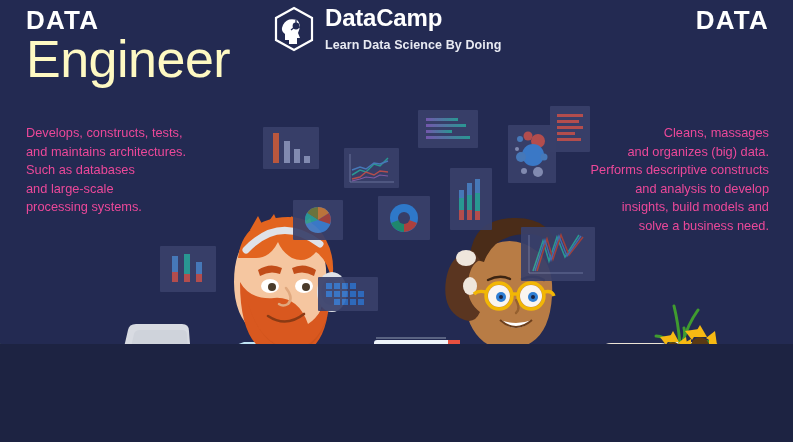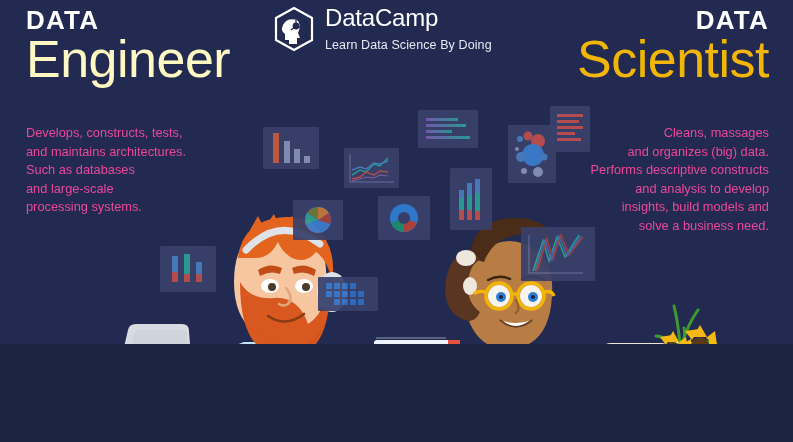--- a/index.html
+++ b/index.html
@@ -18,21 +18,21 @@
     line-height:28px;
   }
   .headline{
     font-size:52px;line-height:54px;font-weight:300;letter-spacing:-0.5px;
     margin-top:-2px;
   }
   .headline.blue{color:#fef9c3;}
   .headline.gold{color:#f2b705;}
 
   
-  #logo{left:273px;top:6px;display:flex;align-items:center;gap:10px;}
+  #logo{left:273px;top:6px;display:flex;align-items:center;gap:10px;font-weight:bold;}
   #logo .hexwrap{width:42px;height:46px;}
   #logo .txt{line-height:1;}
   #logo .brand{font-size:24px;color:#ffffff;letter-spacing:-0.2px;}
   #logo .tag{font-size:12.5px;color:#e8eaf2;margin-top:9px;letter-spacing:0.1px;}
 
   
   .copy{font-size:12.8px;line-height:18.6px;color:#ec4899;white-space:pre-line;}
   #copy-left{left:26px;top:124px;}
   #copy-right{right:24px;top:124px;text-align:right;}
 
@@ -384,21 +384,20 @@
     </svg>
   </div>
 
   <div class="abs" id="title-left">
     <div class="eyebrow">DATA</div>
     <div class="headline blue">Engineer</div>
   </div>
 
   <div class="abs" id="title-right">
     <div class="eyebrow">DATA</div>
-    <div class="headline gold">Scientist</div>
   </div>
 
   <div class="abs" id="logo">
     <span class="hexwrap">
       <svg width="42" height="46" viewBox="0 0 42 46">
         <path d="M21 2 L39 12 V34 L21 44 L3 34 V12 Z" fill="none" stroke="#ffffff" stroke-width="2.2"></path>
         <path d="M24 14 q-10 -3 -14 5 q-3 6 2 9 v6 h4 v4 h8 v-6 h3 l-2 -5 q4 -9 -1 -13 z" fill="#ffffff"></path>
         <circle cx="23" cy="20" r="3.4" fill="#232a52"></circle>
         <path d="M23 20 l0 -6 M23 20 l6 2 M23 20 l-5 4" stroke="#232a52" stroke-width="1.3" fill="none"></path>
       </svg>

